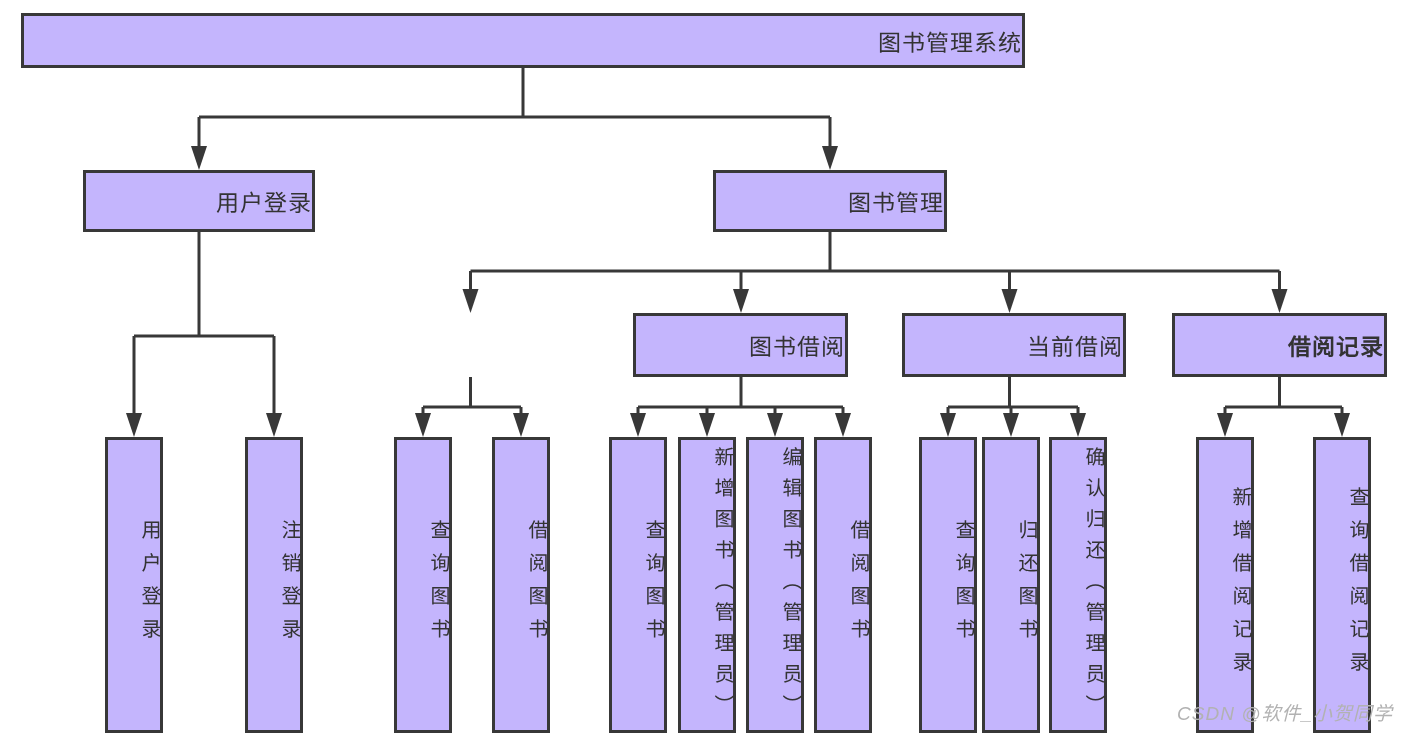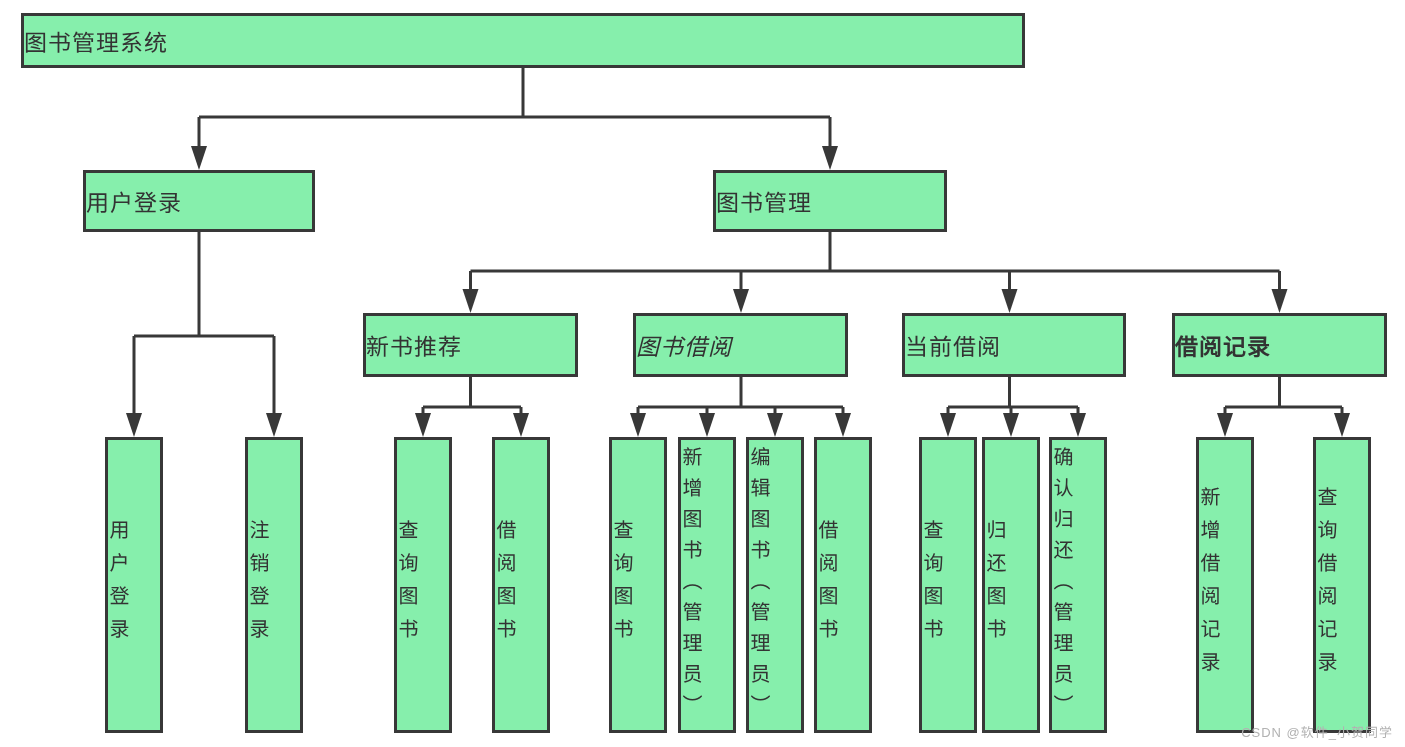--- a/index.html
+++ b/index.html
@@ -4,33 +4,33 @@
 <style>
   :root{
     --line:#383838; --text:#333333; --watermark:#b2b2b2; --background:#ffffff;
   }
   *{box-sizing:border-box; margin:0; padding:0;}
   html,body{width:1405px; height:747px; background:var(--background);
     font-family:"Liberation Sans","DejaVu Sans",sans-serif;}
   .stage{position:relative; width:1405px; height:747px; background:var(--background); overflow:hidden;}
   .wires{position:absolute; left:0; top:0; width:1405px; height:747px; color:var(--line); pointer-events:none;}
   .box{
-    position:absolute; background:#86efac; border:3px solid var(--line);
-    display:flex; align-items:center; justify-content:flex-start;
+    position:absolute; background:#c4b5fd; border:3px solid var(--line);
+    display:flex; align-items:center; justify-content:flex-end;
     color:var(--text); font-size:23px; letter-spacing:1px; z-index:2;
   }
   .leaf .vt{
     writing-mode:vertical-rl; text-orientation:mixed;
     font-size:20px; letter-spacing:13px; line-height:1; color:var(--text);
     white-space:nowrap;
   }
   .leaf .vt.long{letter-spacing:11px;}
   .watermark{
-    position:absolute; right:12px; bottom:6px; z-index:5;
-    color:var(--watermark); font-size:13px; letter-spacing:1px;
+    position:absolute; right:12px; bottom:22px; z-index:5;
+    color:var(--watermark); font-size:19px; letter-spacing:1px;font-style:italic;
   }
 </style>
 </head>
 <body>
 
 <div class="stage">
 
   <svg class="wires" viewBox="0 0 1405 747" xmlns="http://www.w3.org/2000/svg">
 
     <g stroke="currentColor" stroke-width="3" fill="none">
@@ -85,24 +85,21 @@
     <span>图书管理系统</span>
   </div>
 
   <div class="box" style="left:83px; top:170px; width:232px; height:62px;">
     <span>用户登录</span>
   </div>
   <div class="box" style="left:713px; top:170px; width:234px; height:62px;">
     <span>图书管理</span>
   </div>
 
-  <div class="box" style="left:363px; top:313px; width:215px; height:64px;">
-    <span>新书推荐</span>
-  </div>
-  <div class="box" style="left:633px; top:313px; width:215px; height:64px;font-style:italic;">
+  <div class="box" style="left:633px; top:313px; width:215px; height:64px;">
     <span>图书借阅</span>
   </div>
   <div class="box" style="left:902px; top:313px; width:224px; height:64px;">
     <span>当前借阅</span>
   </div>
   <div class="box" style="left:1172px; top:313px; width:215px; height:64px;font-weight:bold;">
     <span>借阅记录</span>
   </div>
 
   <div class="box leaf" style="left:105px; top:437px; width:58px; height:296px;">

